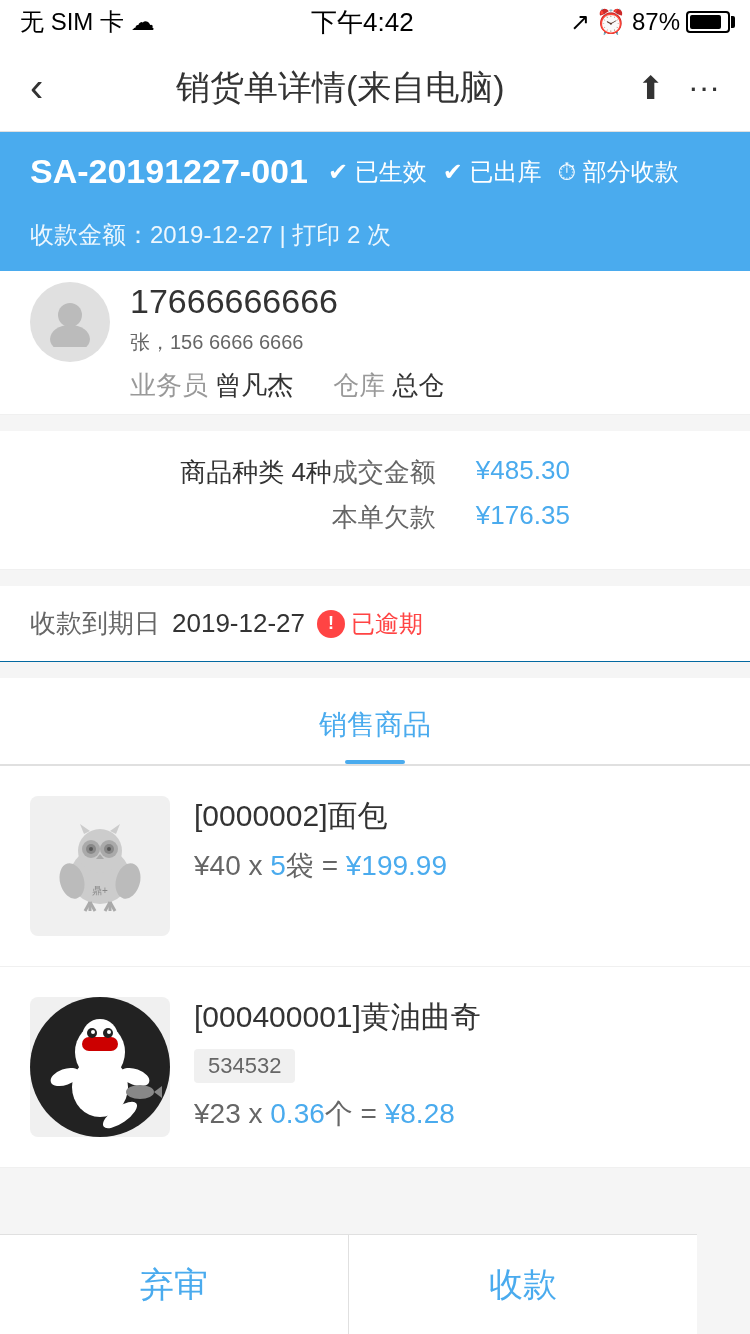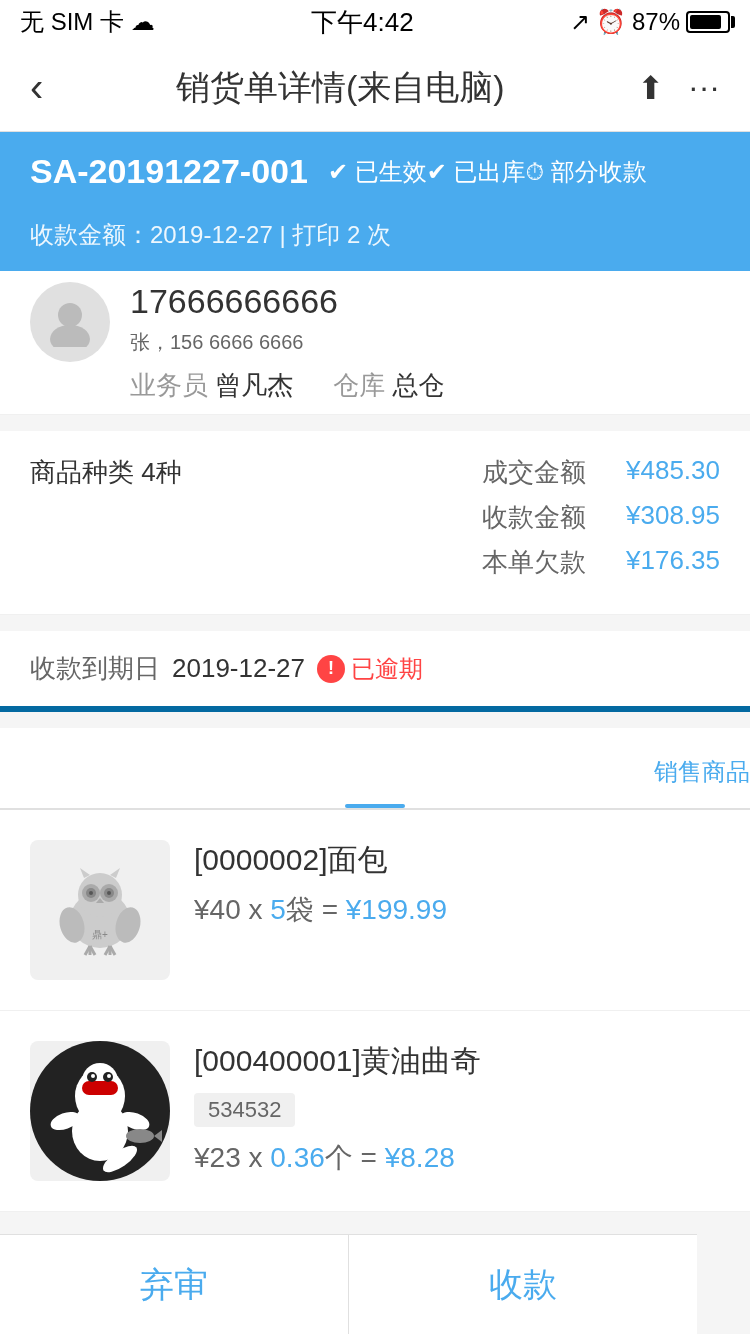--- a/index.html
+++ b/index.html
@@ -58,21 +58,21 @@
       padding: 20px 30px;
       color: #fff;
     }
     .banner-row1 {
       display: flex;
       align-items: center;
       gap: 20px;
       margin-bottom: 28px;
     }
     .order-number { font-size: 34px; font-weight: bold; }
-    .status-badges { display: flex; gap: 0; align-items: center; }
+    .status-badges { display: flex; gap: 16px; align-items: center; }
     .status-badge {
       display: flex; align-items: center; gap: 6px;
       font-size: 24px;
     }
     .banner-row2 { font-size: 24px; color: rgba(255,255,255,0.9); }
 
     
     .customer-section {
       background: #fff;
       padding: 11px 30px;
@@ -94,40 +94,40 @@
     .meta-item { font-size: 26px; color: #666; }
     .meta-label { color: #999; }
     .meta-value { color: #333; }
 
     
     .stats-section {
       background: #fff;
       padding: 24px 30px;
       margin-top: 16px;
       display: flex;
-      justify-content: space-between;
+      justify-content: center;
       align-items: flex-start;
       border-bottom: 1px solid #f0f0f0;
     }
     .stats-left { font-size: 26px; color: #666; }
     .stats-left span { color: #333; font-weight: 500; }
     .stats-right { text-align: right; }
     .stat-row { display: flex; justify-content: space-between; gap: 40px; margin-bottom: 10px; font-size: 26px; }
     .stat-label { color: #666; }
     .stat-value { color: #4aabee; }
 
     
     .due-section {
       background: #fff;
       padding: 20px 30px;
       margin-top: 16px;
       display: flex;
       align-items: center;
       gap: 12px;
-      border-bottom: 6px solid #0369a1;
+      border-bottom: 1px solid #0369a1;
       font-size: 26px;
     }
     .due-label { color: #666; }
     .due-date { color: #333; }
     .overdue-badge {
       display: flex; align-items: center; gap: 6px;
       color: #ff4444; font-size: 24px;
     }
     .overdue-icon {
       width: 28px; height: 28px; background: #ff4444; border-radius: 50%;
@@ -136,22 +136,22 @@
     }
 
     
     .tabs-section {
       background: #fff;
       margin-top: 16px;
       display: flex;
       border-bottom: 2px solid #e0e0e0;
     }
     .tab {
-      flex: 1; text-align: right; padding: 28px 0 20px;
-      font-size: 24px; color: #999; position: relative; cursor: pointer;
+      flex: 1; text-align: center; padding: 28px 0 20px;
+      font-size: 28px; color: #999; position: relative; cursor: pointer;
     }
     .tab.active { color: #4aabee; }
     .tab.active::after {
       content: ''; position: absolute; bottom: 0; left: 50%; transform: translateX(-50%);
       width: 60px; height: 4px; background: #4aabee; border-radius: 2px;
     }
 
     
     .product-list { background: #fff; margin-top: 0; }
     .product-item {
@@ -267,24 +267,20 @@
 <div class="stats-section">
   <div class="stats-left">
     <span>商品种类</span>&nbsp;<span>4种</span>
   </div>
   <div class="stats-right">
     <div class="stat-row">
       <span class="stat-label">成交金额</span>
       <span class="stat-value">¥485.30</span>
     </div>
     <div class="stat-row">
-      <span class="stat-label">收款金额</span>
-      <span class="stat-value">¥308.95</span>
-    </div>
-    <div class="stat-row">
       <span class="stat-label">本单欠款</span>
       <span class="stat-value">¥176.35</span>
     </div>
   </div>
 </div>
 
 <div class="due-section">
   <span class="due-label">收款到期日</span>
   <span class="due-date">2019-12-27</span>
   <div class="overdue-badge">

